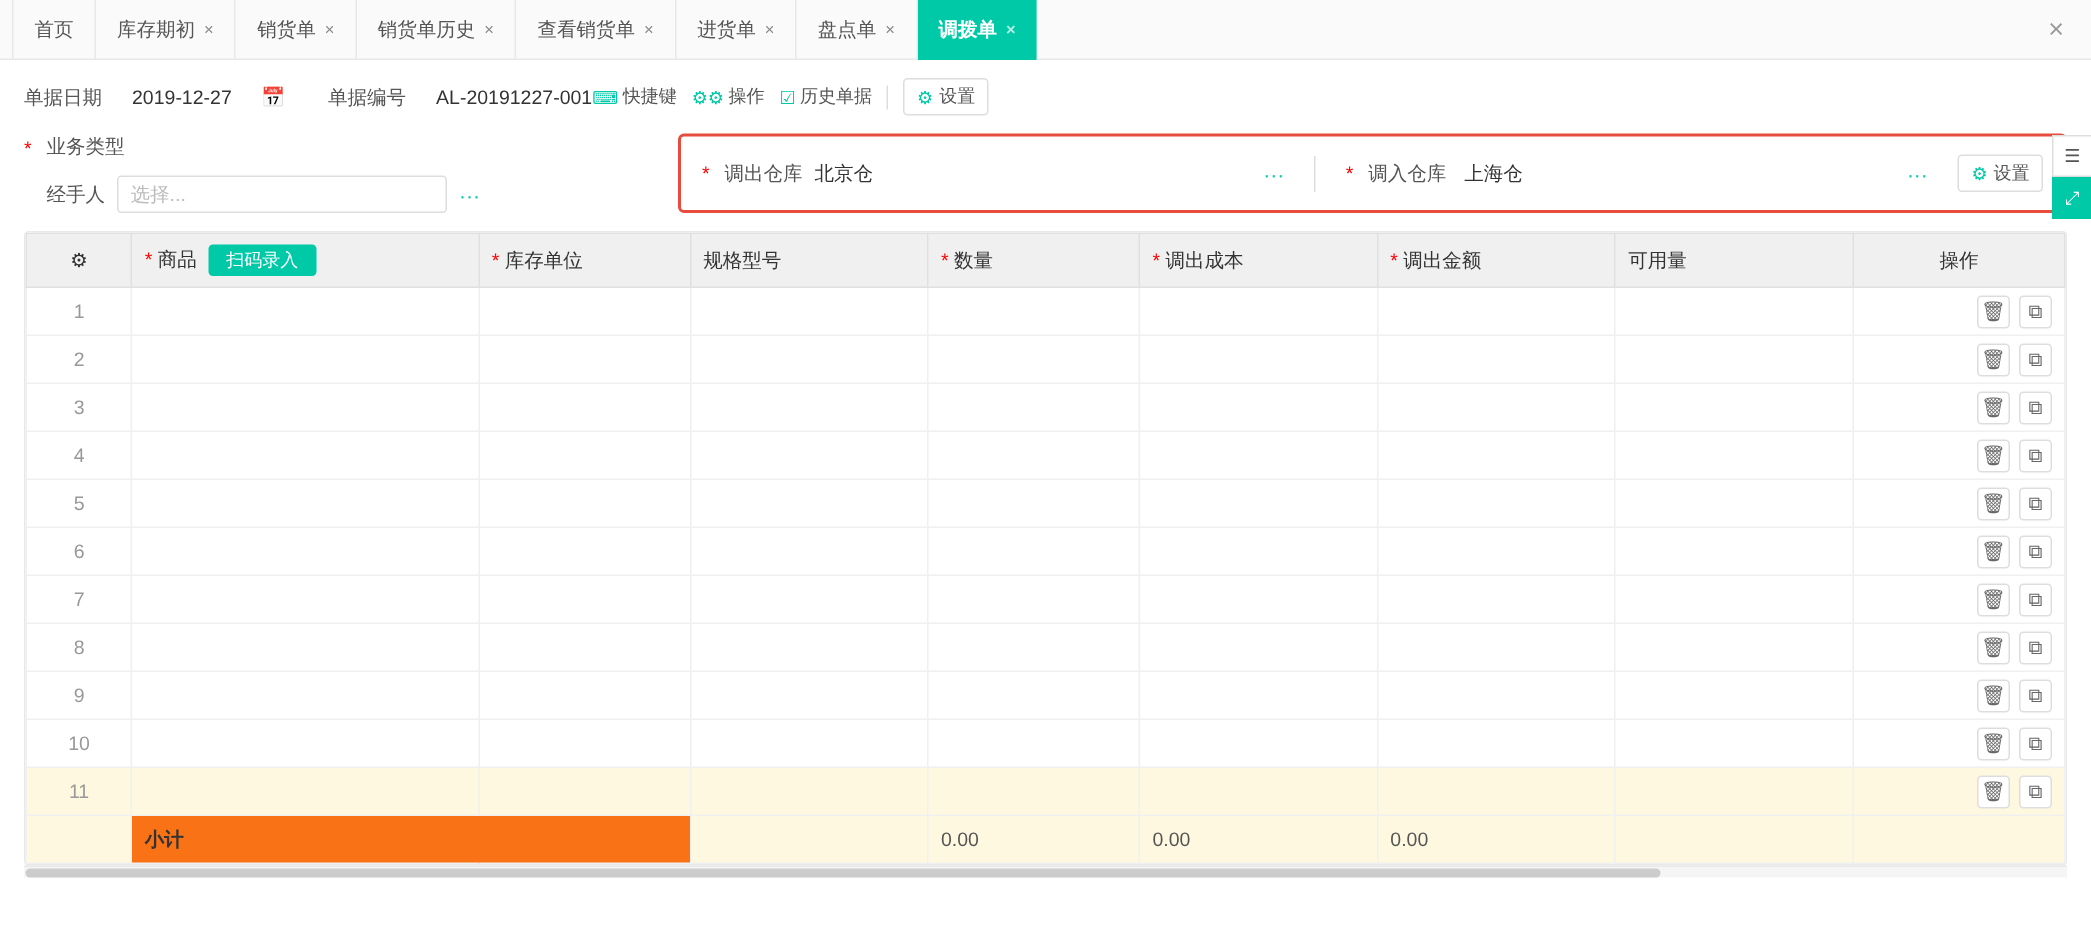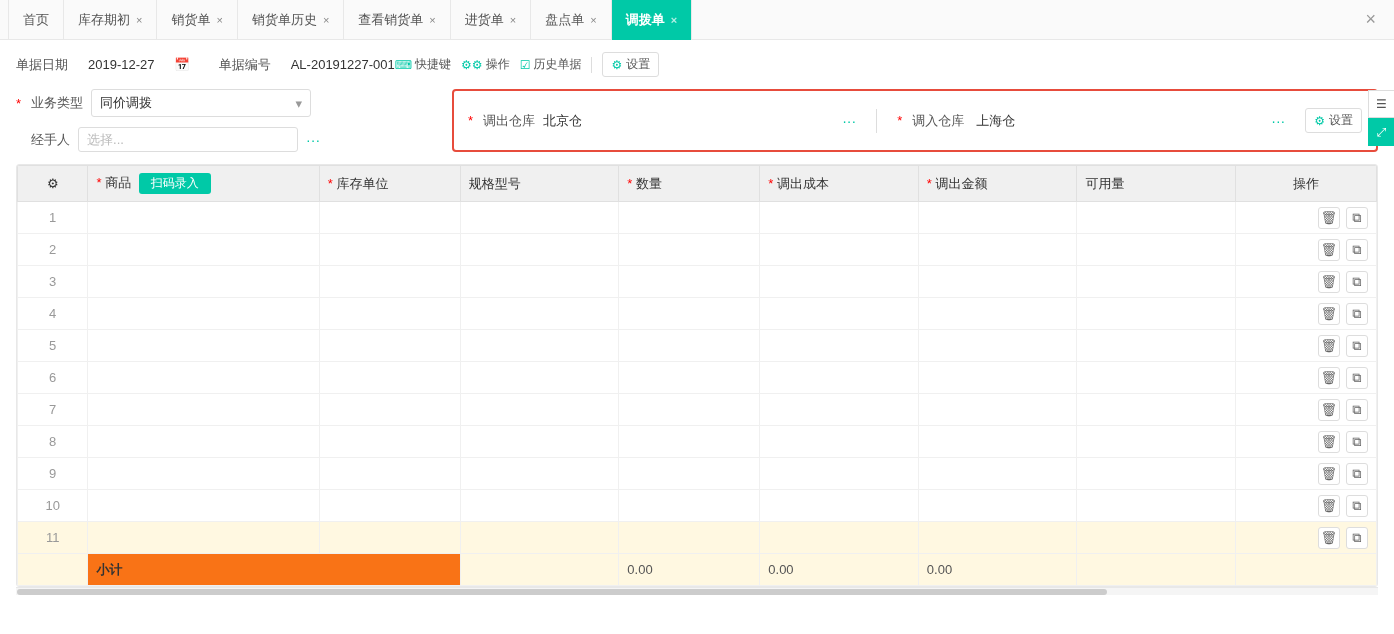--- a/index.html
+++ b/index.html
@@ -295,24 +295,20 @@
         <span>设置</span>
       </button>
     </div>
   </div>
 
   <div class="form-section">
     <div class="form-left">
       <div class="form-row">
         <span class="required-star">*</span>
         <span class="field-name">业务类型</span>
-        <div class="field-select" style="width:220px;">
-          <span>同价调拨</span>
-          <span class="dropdown-arrow">▾</span>
-        </div>
       </div>
       <div class="form-row">
         <span style="margin-right:2px;color:transparent;">*</span>
         <span class="field-name">经手人</span>
         <input class="field-input" style="border: 1px solid rgb(221, 221, 221); border-radius: 3px; padding: 4px 8px; width: 220px;" placeholder="选择...">
         <span class="more-dots">···</span>
       </div>
     </div>
 
     <div class="form-right">

